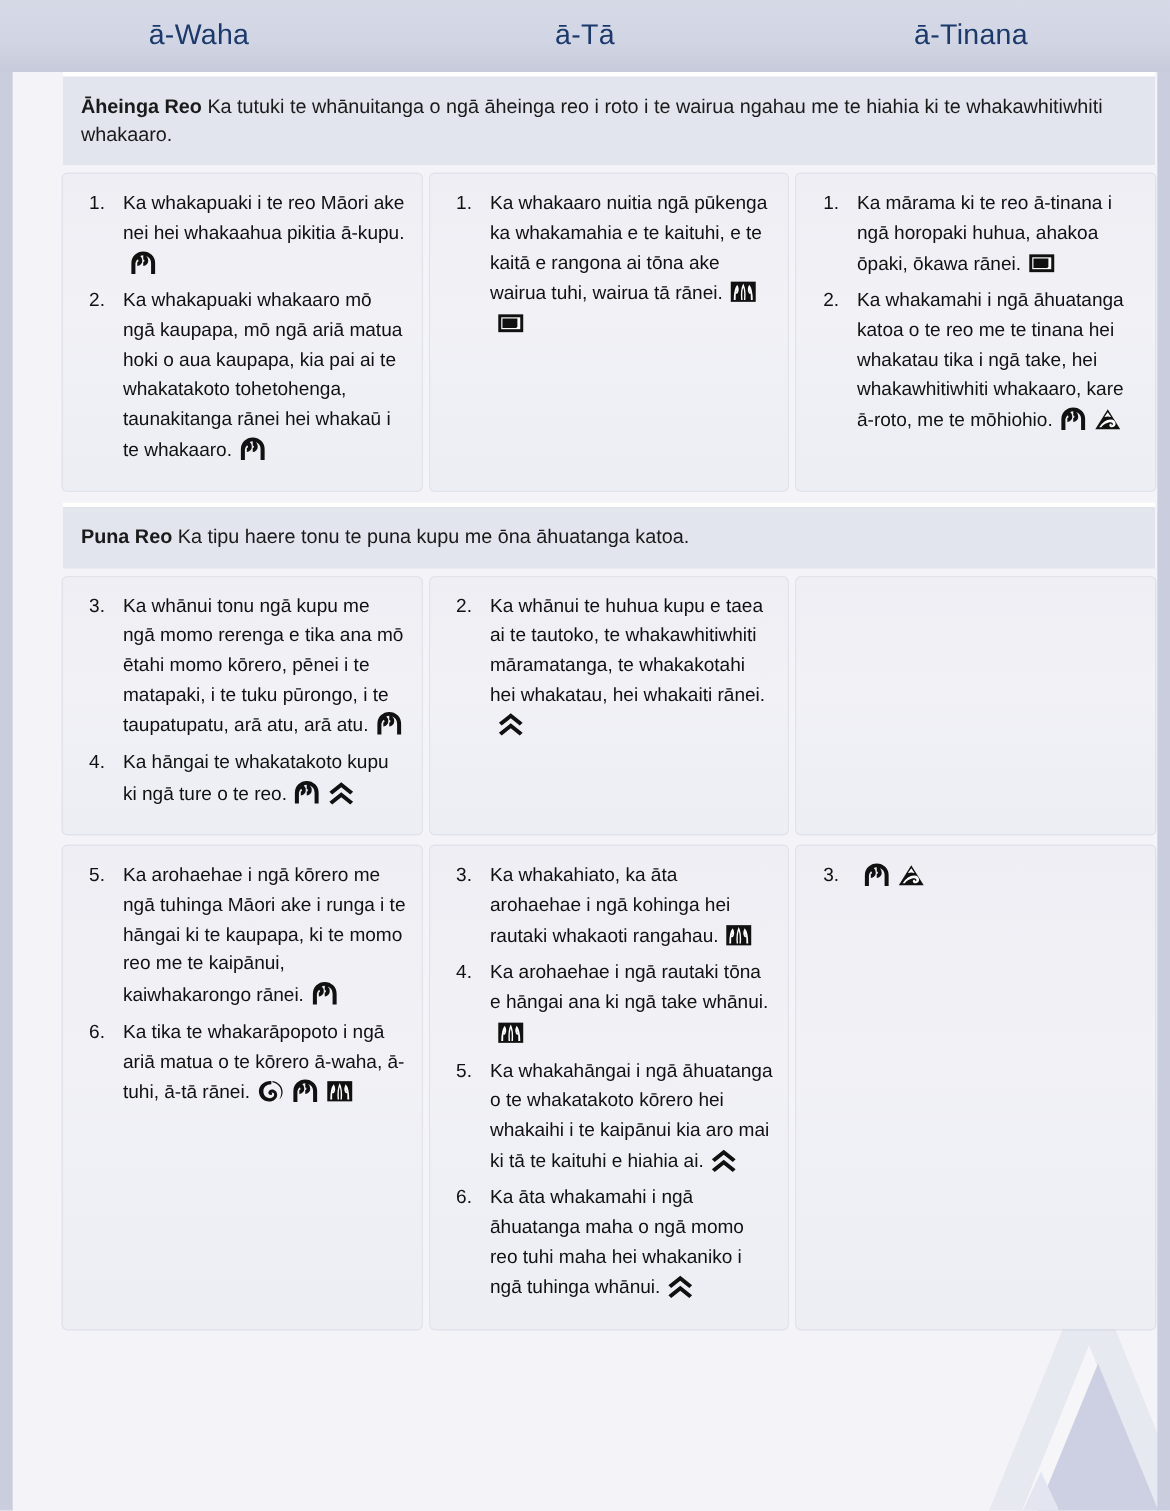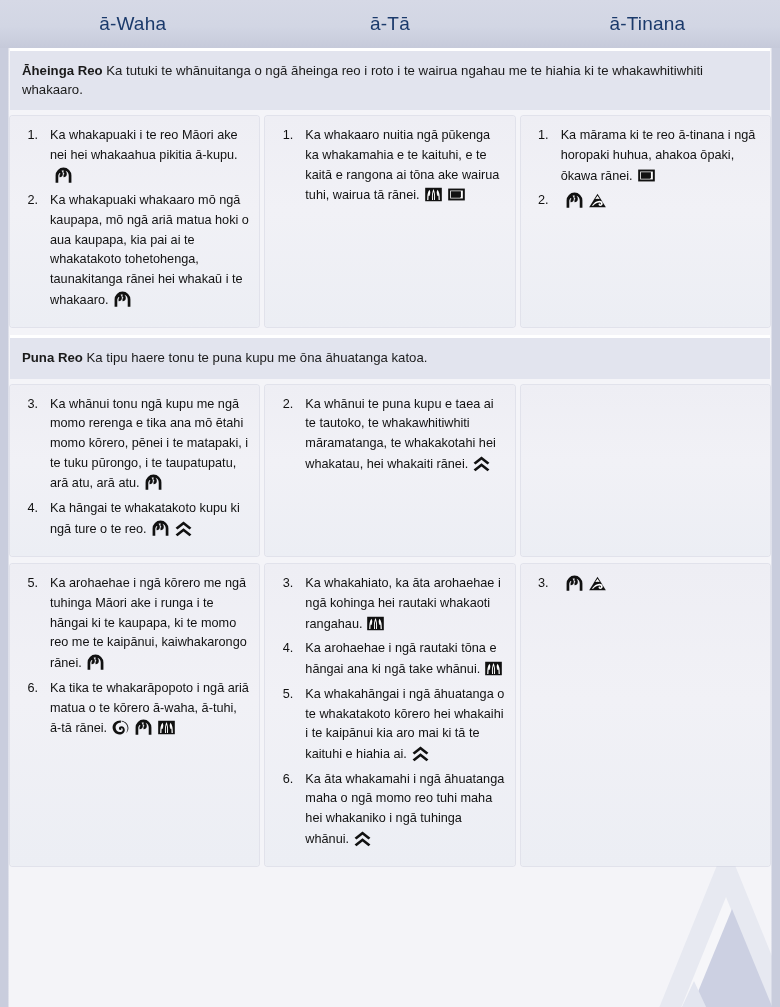--- a/index.html
+++ b/index.html
@@ -89,20 +89,21 @@
   }
 
   .body-area {
     padding: 0 10px 0 10px;
     box-sizing: border-box;
   }
 
   
   .section {
     margin-bottom: 8px;
+    padding-left: 32px;
   }
   .section-header {
     background: #e2e4ee;
     padding: 10px 12px 11px 12px;
     font-size: 13.2px;
     line-height: 1.45;
     color: #1a1a1a;
     border-top: 3px solid #ffffff;
   }
   .section-header b {
@@ -204,21 +205,21 @@
                   </svg></span></li>
             </ol>
           </div>
           <div class="card">
             <ol class="items">
               <li><span class="num">1.</span><span class="txt">Ka mārama ki te reo ā-tinana i ngā horopaki huhua, ahakoa ōpaki, ōkawa rānei.</span><span class="icon"><svg viewBox="0 0 24 24" width="19" height="19">
                     <rect x="1.5" y="4.5" width="21" height="15" fill="#111"></rect>
                     <rect x="4" y="7" width="16" height="10" fill="#fff"></rect>
                     <path fill="#111" d="M19 8 H5 V16 H17 V10 H8 V14.4 H14.6 V11.6 H10.4 V13.2 H13.2 V12.4 H11.6 V12.9 H12.6 V12.1 H11.2 V13.6 H13.8 V11.2 H9.6 V15 H15.2 V9.4 H6.6 V15.2 H17.6 V8 Z"></path>
                   </svg></span></li>
-              <li><span class="num">2.</span><span class="icon"><svg viewBox="0 0 24 24" width="19" height="19">
+              <li><span class="num">2.</span><span class="txt">Ka whakamahi i ngā āhuatanga katoa o te reo me te tinana hei whakatau tika i ngā take, hei whakawhitiwhiti whakaaro, kare ā-roto, me te mōhiohio.</span><span class="icon"><svg viewBox="0 0 24 24" width="19" height="19">
                     <path fill="#111" d="M2 21 V12 A10 10 0 0 1 22 12 V21 H18.6 V12 A6.6 6.6 0 0 0 14.5 5.9 A5.2 5.2 0 0 1 16.2 9.8 A4.4 4.4 0 0 1 12 14.3 V10.9 A1 1 0 0 0 12 8.9 V5.3 A5 5 0 0 0 9.5 5.9 A5.2 5.2 0 0 1 11.2 9.8 A4.4 4.4 0 0 1 7 14.3 V10.9 A1 1 0 0 0 7 8.9 A6.6 6.6 0 0 0 5.4 12 V21 Z"></path>
                   </svg></span><span class="icon"><svg viewBox="0 0 24 24" width="19" height="19">
                     <path fill="#111" d="M12 3.5 L22.5 20.5 H1.5 Z"></path>
                     <path fill="#fff" d="M4.8 18.7 Q9 12.5 14.2 12.3 C17.1 12.2 18.6 14 18.6 15.8 C18.6 17.6 17.2 18.8 15.5 18.8 C14.2 18.8 13.3 18 13.3 17 C13.3 16.2 13.9 15.7 14.6 15.7 C15.1 15.7 15.4 16 15.4 16.4 C15.4 16.7 15.2 16.9 14.9 16.9 C15.6 17.3 16.4 16.9 16.4 16.1 C16.4 15.2 15.6 14.5 14.4 14.5 C11.3 14.5 8.2 16.5 6.6 18.7 Z"></path>
                     <path fill="#fff" d="M9.2 10.2 L12 6 L14.8 10.2 Q12 9.2 9.2 10.2 Z"></path>
                   </svg></span></li>
             </ol>
           </div>
         </div>
       </div>
@@ -233,21 +234,21 @@
               <li><span class="num">4.</span><span class="txt">Ka hāngai te whakatakoto kupu ki ngā ture o te reo.</span><span class="icon"><svg viewBox="0 0 24 24" width="19" height="19">
                     <path fill="#111" d="M2 21 V12 A10 10 0 0 1 22 12 V21 H18.6 V12 A6.6 6.6 0 0 0 14.5 5.9 A5.2 5.2 0 0 1 16.2 9.8 A4.4 4.4 0 0 1 12 14.3 V10.9 A1 1 0 0 0 12 8.9 V5.3 A5 5 0 0 0 9.5 5.9 A5.2 5.2 0 0 1 11.2 9.8 A4.4 4.4 0 0 1 7 14.3 V10.9 A1 1 0 0 0 7 8.9 A6.6 6.6 0 0 0 5.4 12 V21 Z"></path>
                   </svg></span><span class="icon"><svg viewBox="0 0 24 24" width="19" height="19">
                     <path fill="#111" d="M12 3.2 L22 11.2 L19.6 13.4 L12 7.4 L4.4 13.4 L2 11.2 Z"></path>
                     <path fill="#111" d="M12 11.6 L22 19.6 L19.6 21.8 L12 15.8 L4.4 21.8 L2 19.6 Z"></path>
                   </svg></span></li>
             </ol>
           </div>
           <div class="card">
             <ol class="items">
-              <li><span class="num">2.</span><span class="txt">Ka whānui te puna kupu e taea ai te tautoko, te whakawhitiwhiti māramatanga, te whakakotahi hei whakatau, hei whakaiti rānei.</span><span class="icon"><svg viewBox="0 0 24 24" width="19" height="19">
+              <li><span class="num">2.</span><span class="txt">Ka whānui te huhua kupu e taea ai te tautoko, te whakawhitiwhiti māramatanga, te whakakotahi hei whakatau, hei whakaiti rānei.</span><span class="icon"><svg viewBox="0 0 24 24" width="19" height="19">
                     <path fill="#111" d="M12 3.2 L22 11.2 L19.6 13.4 L12 7.4 L4.4 13.4 L2 11.2 Z"></path>
                     <path fill="#111" d="M12 11.6 L22 19.6 L19.6 21.8 L12 15.8 L4.4 21.8 L2 19.6 Z"></path>
                   </svg></span></li>
             </ol>
           </div>
           <div class="card empty">
             <ol class="items"></ol>
           </div>
         </div>
       </div>

